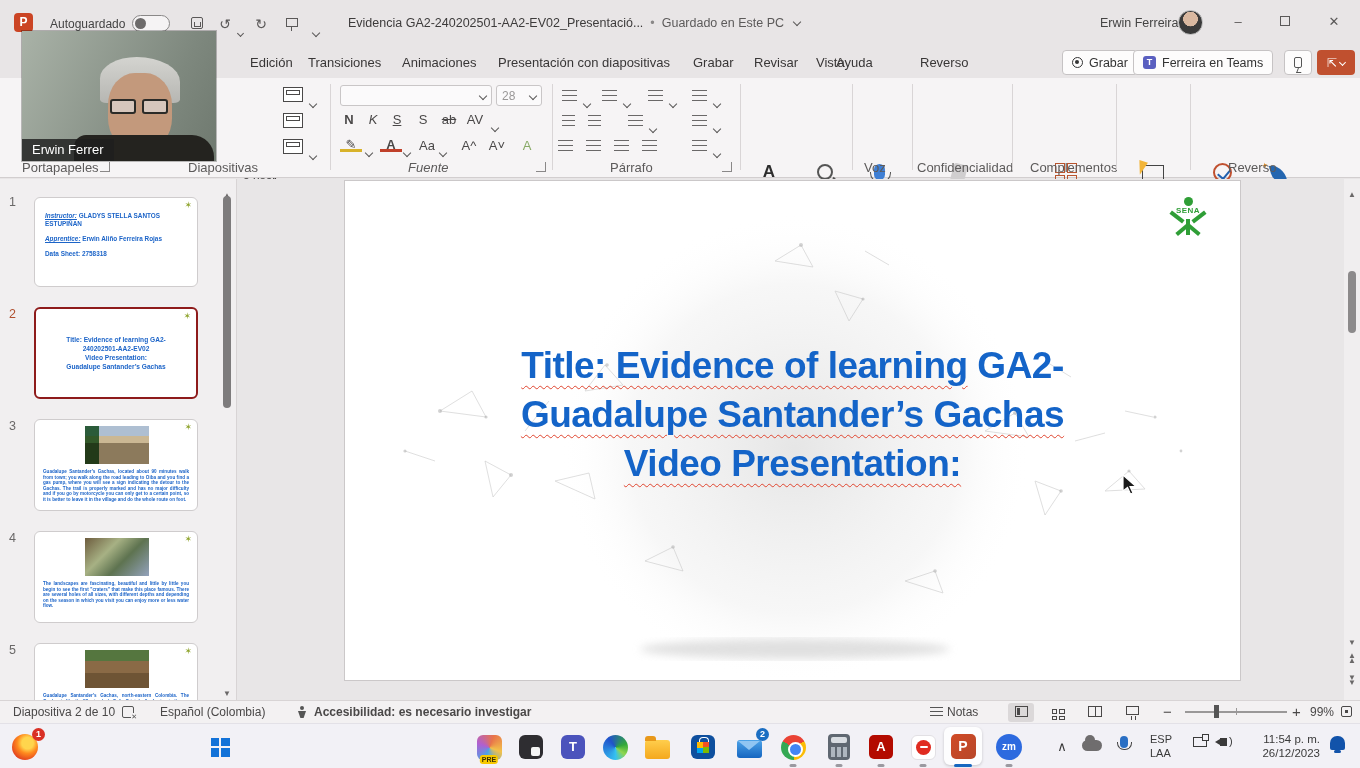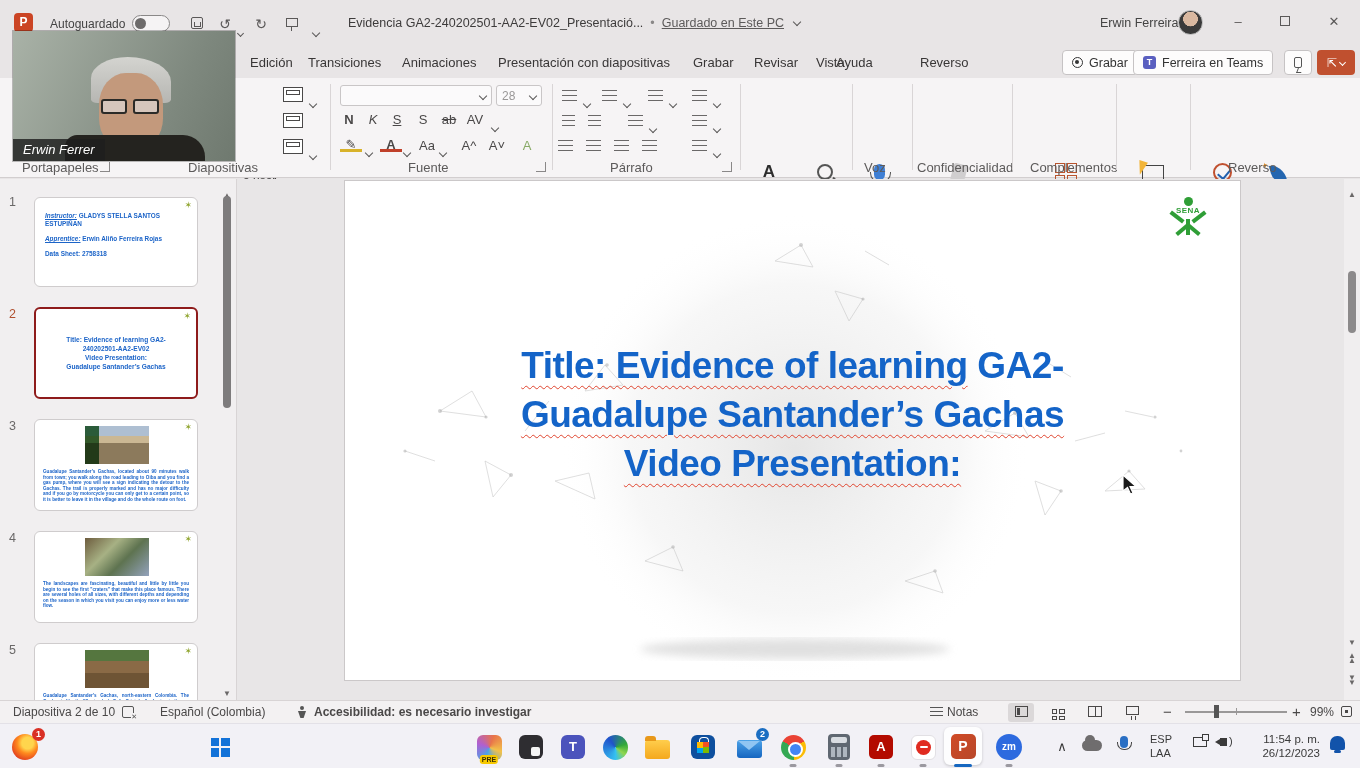--- a/index.html
+++ b/index.html
@@ -14,21 +14,21 @@
   .toggle{position:absolute;left:132px;top:15px;width:38px;height:17px;border:1px solid #8a8888;border-radius:9px;background:#f5f3f4;}
   .toggle .knob{position:absolute;left:2px;top:2px;width:11px;height:11px;border-radius:50%;background:#6d6b6b;}
   .qicon{position:absolute;top:14px;width:22px;height:20px;color:#5a5858;font-size:14px;text-align:center;line-height:20px;}
   .floppy{width:12px;height:12px;border:1.4px solid #5a5858;border-radius:2px;margin:3px auto;position:relative;}
   .floppy:before{content:"";position:absolute;left:2px;top:4px;width:5px;height:4px;border:1px solid #5a5858;border-top:none;}
   .present-ico{width:12px;height:9px;border:1.4px solid #5a5858;margin:4px auto 0;position:relative;}
   .present-ico:after{content:"";position:absolute;left:4px;top:8px;width:1.4px;height:4px;background:#5a5858;}
   .chev{display:inline-block;width:6px;height:6px;border-right:1.4px solid #5a5858;border-bottom:1.4px solid #5a5858;transform:rotate(45deg);}
   .doc-title{position:absolute;left:348px;top:16px;font-size:12.5px;color:#3d3b3b;white-space:nowrap;}
   .doc-title .sep{color:#8a8888;margin:0 7px;}
-  .doc-title .saved{color:#5c5a5a;text-decoration:underline;}
+  .doc-title .saved{color:#5c5a5a;}
   .tb-search{position:absolute;left:797px;top:9px;width:280px;height:29px;border:1px solid #cfcccd;border-radius:4px;background:#fbfafb;display:flex;align-items:center;padding-left:10px;}
   .mag{width:10px;height:10px;border:1.6px solid #7a7878;border-radius:50%;position:relative;flex:none;}
   .mag:after{content:"";position:absolute;left:8px;top:8px;width:5px;height:1.6px;background:#7a7878;transform:rotate(45deg);}
   .tb-search input{border:none;outline:none;background:transparent;font-size:12.5px;color:#444;margin-left:8px;width:200px;}
   .tb-search input::placeholder{color:#8a8888;}
   .user-name{position:absolute;left:1100px;top:16px;font-size:12.5px;color:#444;}
   .avatar{position:absolute;left:1178px;top:10px;width:25px;height:25px;border-radius:50%;background:radial-gradient(circle at 50% 35%,#d9b8a0 0 38%,#3a3a3a 40%);border:1px solid #bbb;}
   .winbtn{position:absolute;top:0;width:44px;height:44px;color:#5a5858;font-size:13px;text-align:center;line-height:44px;}
   .maxbox{width:10px;height:10px;border:1.3px solid #5a5858;margin:16px auto;}
 
@@ -75,21 +75,21 @@
   .correct-ic{width:19px;height:19px;border:2.6px solid #c0502f;border-radius:50%;margin:1px auto;position:relative;}
   .correct-ic:after{content:"";position:absolute;left:5px;top:2px;width:6px;height:10px;border-right:2.4px solid #1f5fae;border-bottom:2.4px solid #1f5fae;transform:rotate(40deg);}
   .feather{width:14px;height:18px;background:#2466b0;border-radius:0 100% 0 60%;margin:2px auto;transform:rotate(-15deg);position:relative;}
   .feather:after{content:"✦";position:absolute;left:-7px;top:-6px;color:#d88a2a;font-size:8px;}
   .collapse-chev{position:absolute;left:1331px;top:157px;}
   .reuse{position:absolute;left:243px;top:96px;font-size:12px;color:#3d3b3b;line-height:15px;}
   .slidebtn{position:absolute;width:20px;height:15px;border:1.4px solid #4a4848;background:#fff;}
   .slidebtn:after{content:"";position:absolute;left:2px;top:2px;right:2px;height:3px;border:1px solid #4a4848;}
 
   
-  .webcam{position:absolute;left:13px;top:31px;width:222px;height:130px;background:linear-gradient(115deg,#a9b2a7,#7e887e 70%,#6f796f);overflow:hidden;z-index:50;box-shadow:0 0 0 1px rgba(0,0,0,.25);font-style:italic;}
+  .webcam{position:absolute;left:22px;top:31px;width:194px;height:130px;background:linear-gradient(115deg,#a9b2a7,#7e887e 70%,#6f796f);overflow:hidden;z-index:50;box-shadow:0 0 0 1px rgba(0,0,0,.25);}
   .hair{position:absolute;left:78px;top:26px;width:80px;height:46px;border-radius:46% 54% 8% 8%;background:linear-gradient(#d4d4d0,#b6b6b2);}
   .face{position:absolute;left:86px;top:42px;width:64px;height:76px;border-radius:42% 42% 40% 40%;background:#c3997c;}
   .glass{position:absolute;top:68px;width:26px;height:15px;border:2.4px solid #2b2b28;border-radius:3px;background:rgba(230,235,240,.55);}
   .body-sh{position:absolute;left:52px;top:104px;width:140px;height:30px;background:#24231f;border-radius:12px 22px 0 0;}
   .cam-name{position:absolute;left:0;bottom:0;background:rgba(30,30,30,.82);color:#fff;font-size:13px;padding:3px 10px 4px;}
 
   
   .workspace{position:absolute;left:0;top:179px;width:1360px;height:521px;background:#e8e6e7;}
   .thumbs{position:absolute;left:0;top:0;width:237px;height:521px;background:#f1eff0;border-right:1px solid #d8d4d5;}
   .snum{position:absolute;left:9px;font-size:12.5px;color:#6a6868;}
@@ -292,21 +292,21 @@
     <span class="abs" style="left:492px;top:39px;"><span class="chev"></span></span>
     <div class="fmtbtn" style="left:340px;top:57px;border-bottom:3px solid #d8b22a;height:17px;">✎</div>
     <span class="abs" style="left:366px;top:64px;"><span class="chev"></span></span>
     <div class="fmtbtn b" style="left:380px;top:57px;border-bottom:3px solid #c44: ;height:17px;border-bottom:3px solid #c0402a;">A</div>
     <span class="abs" style="left:404px;top:64px;"><span class="chev"></span></span>
     <div class="fmtbtn" style="left:416px;top:58px;">Aa</div>
     <span class="abs" style="left:440px;top:64px;"><span class="chev"></span></span>
     <div class="fmtbtn" style="left:458px;top:58px;">A^</div>
     <div class="fmtbtn" style="left:486px;top:58px;">A˅</div>
     <div class="fmtbtn" style="left:516px;top:58px;color:#8a6;">A</div>
-    <div class="gname" style="left:408px;">Fuente</div>
+    <div class="gname" style="left:408px;font-style:italic;">Fuente</div>
     <div class="launcher" style="left:536px;"></div>
     <div class="gdiv" style="left:552px;"></div>
 
     <div class="bars" style="left:562px;top:12px;"></div>
     <span class="abs" style="left:584px;top:15px;"><span class="chev"></span></span>
     <div class="bars" style="left:602px;top:12px;"></div>
     <span class="abs" style="left:624px;top:15px;"><span class="chev"></span></span>
     <div class="bars" style="left:648px;top:12px;"></div>
     <span class="abs" style="left:670px;top:15px;"><span class="chev"></span></span>
     <div class="bars" style="left:692px;top:12px;"></div>

